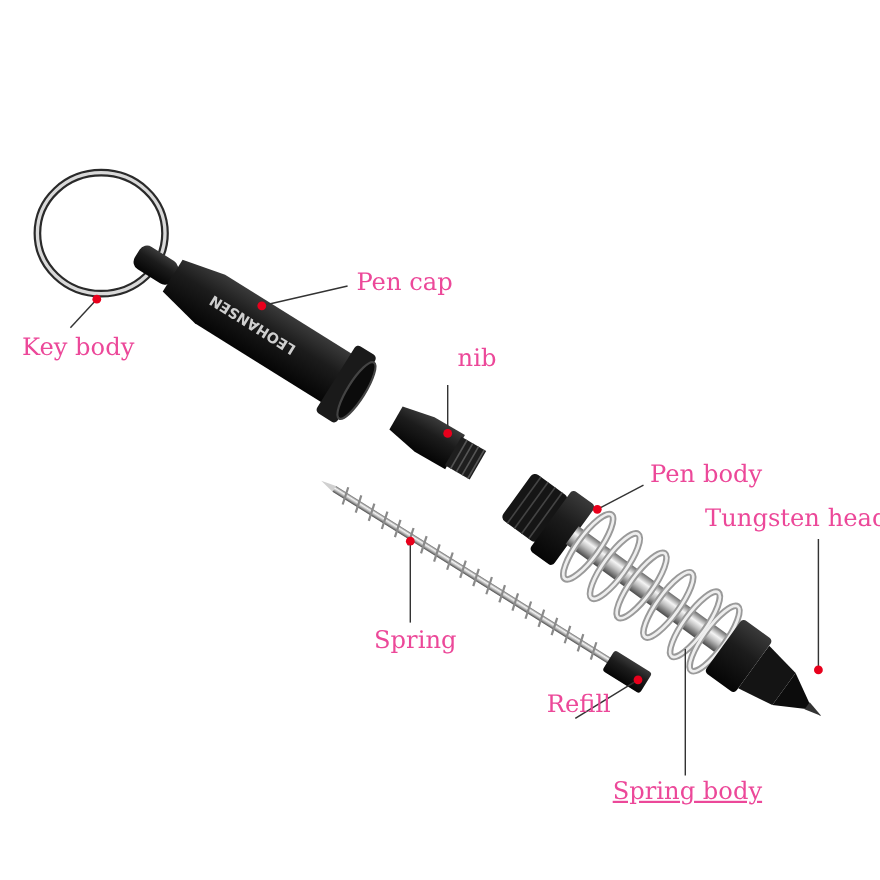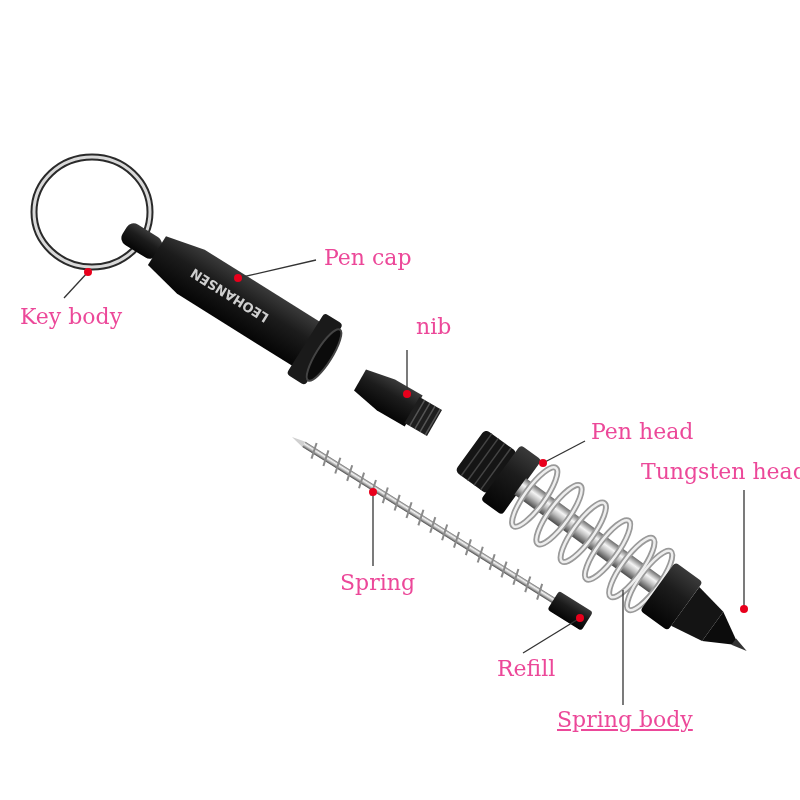--- a/index.html
+++ b/index.html
@@ -128,17 +128,17 @@
     <circle cx="543" cy="463" r="4"></circle>
     <circle cx="744" cy="609" r="4"></circle>
     <circle cx="373" cy="492" r="4"></circle>
     <circle cx="580" cy="618" r="4"></circle>
   </g>
 </svg>
 
 <div class="label" style="left:20px;top:306px;">Key body</div>
 <div class="label" style="left:324px;top:247px;">Pen cap</div>
 <div class="label" style="left:388px;top:316px;margin-left:28px;">nib</div>
-<div class="label" style="left:591px;top:421px;">Pen head</div>
+<div class="label" style="left:591px;top:421px;">Pen body</div>
 <div class="label" style="left:641px;top:461px;">Tungsten head</div>
 <div class="label" style="left:340px;top:572px;text-align:center;">Spring</div>
-<div class="label" style="left:497px;top:658px;">Refill</div>
+<div class="label" style="left:497px;top:630px;">Refill</div>
 <div class="label" style="left:557px;top:709px;text-decoration:underline;">Spring body</div>
 
 </body></html>

